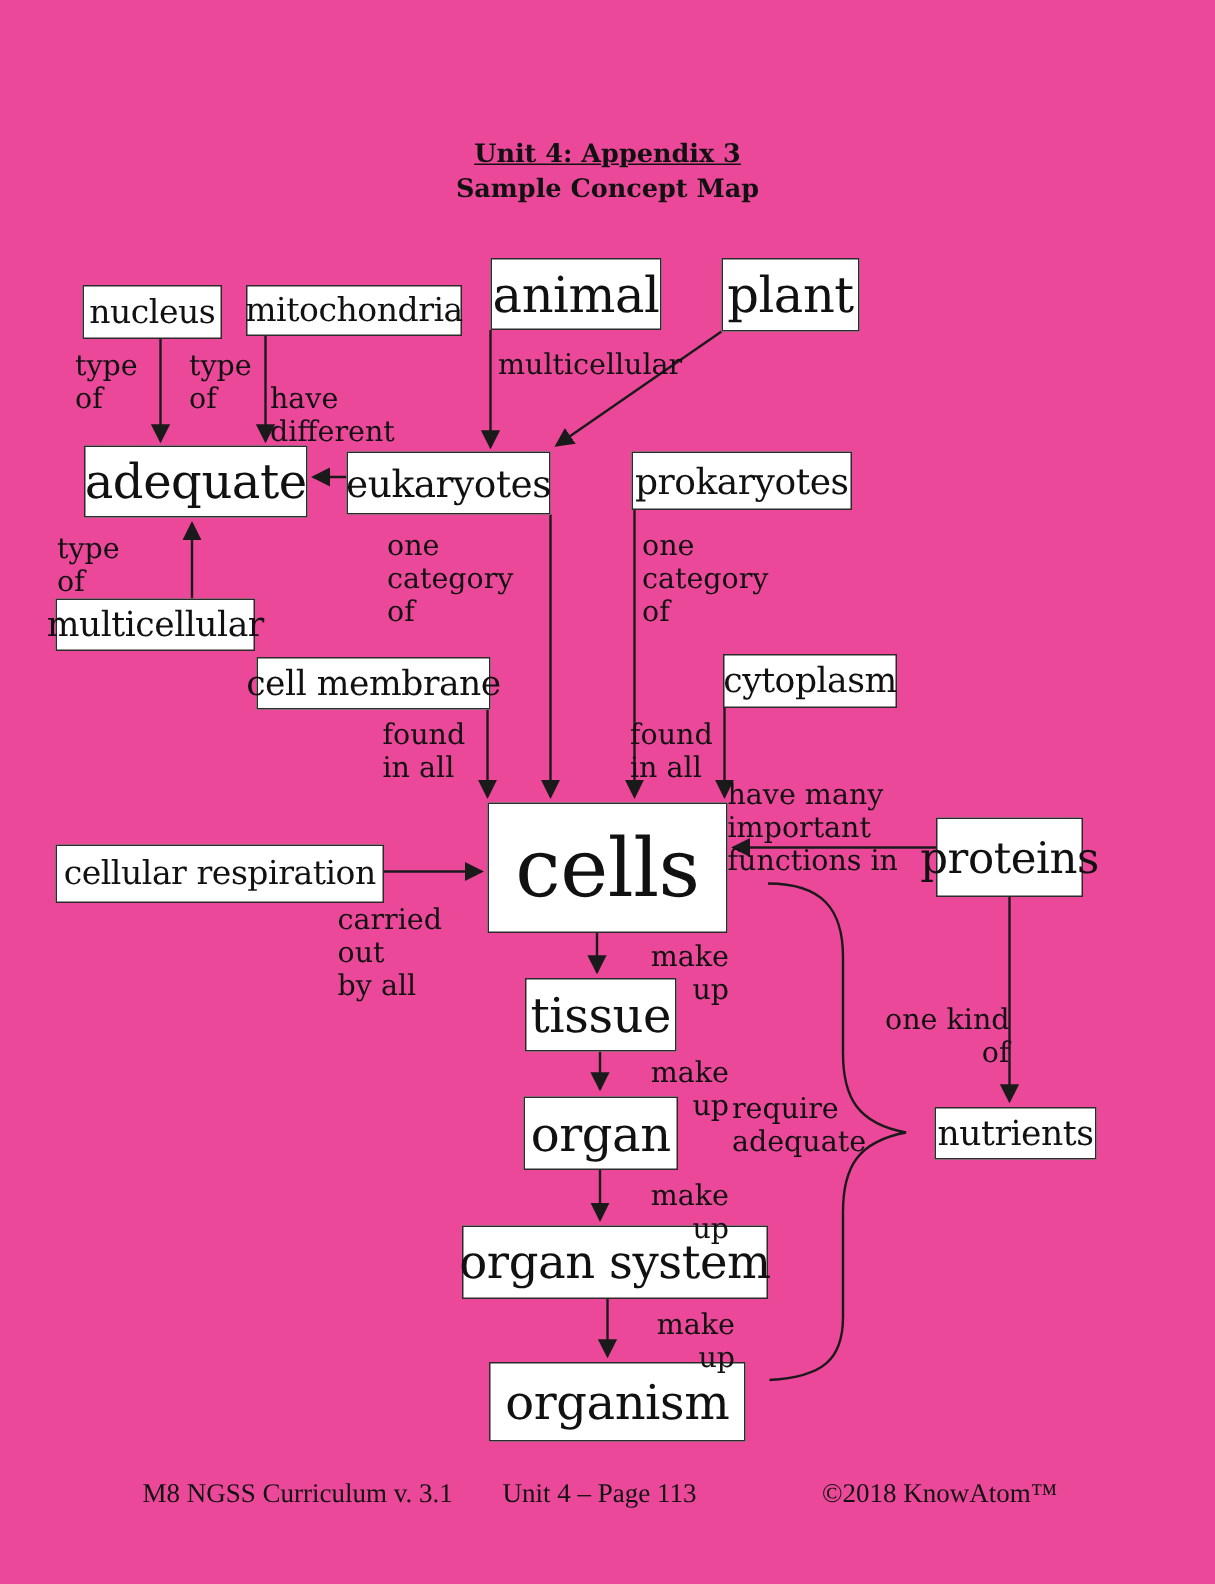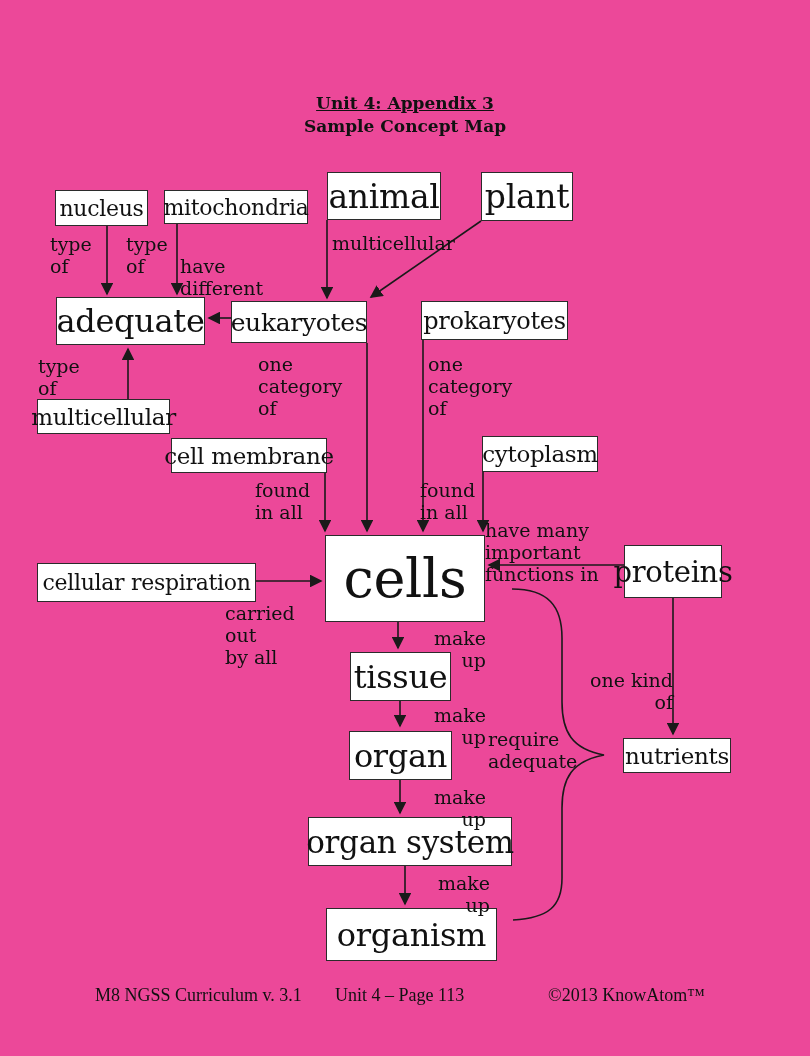--- a/index.html
+++ b/index.html
@@ -125,15 +125,15 @@
   <div class="edge-label align-left" style="left:573px;top:669px;width:100px">one kind of</div>
   <div class="edge-label align-left" style="left:406px;top:627px;width:80px">make up</div>
   <div class="edge-label align-left" style="left:406px;top:704px;width:80px">make up</div>
   <div class="edge-label align-left" style="left:406px;top:786px;width:80px">make up</div>
   <div class="edge-label align-left" style="left:410px;top:872px;width:80px">make up</div>
   <div class="edge-label" style="left:488px;top:728px;width:84px">require
 adequate</div>
 
   <div class="footer-text" style="left:95px">M8 NGSS Curriculum v. 3.1</div>
   <div class="footer-text" style="left:335px">Unit 4 – Page 113</div>
-  <div class="footer-text" style="left:548px">©2013 KnowAtom™</div>
+  <div class="footer-text" style="left:548px">©2018 KnowAtom™</div>
 
 </div>
 
 </body></html>

